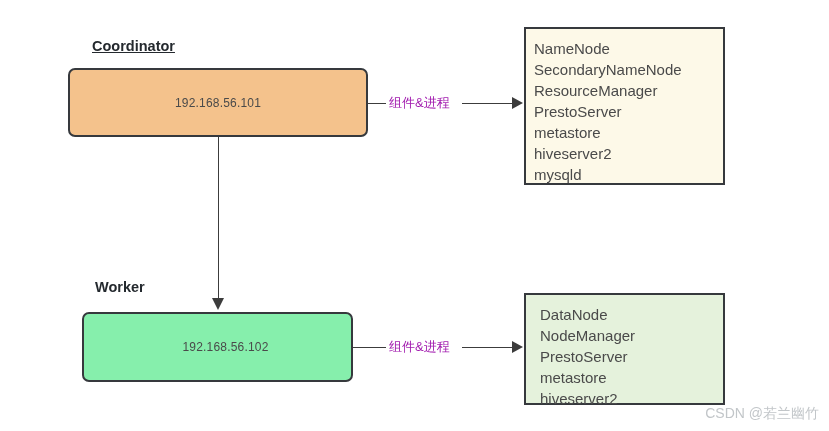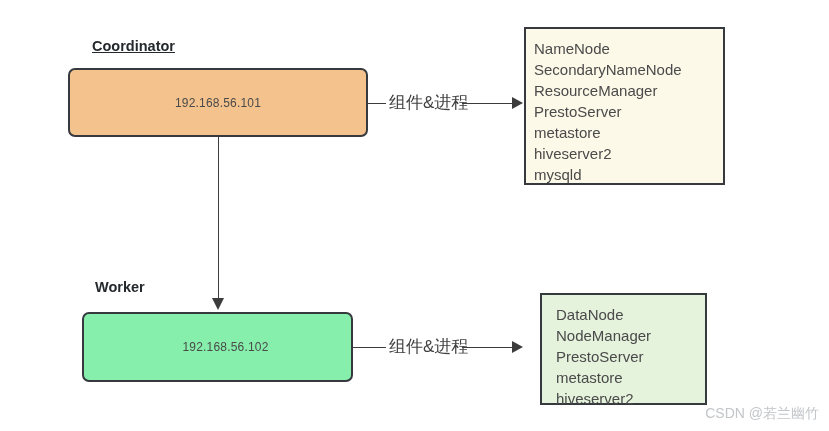--- a/index.html
+++ b/index.html
@@ -70,23 +70,23 @@
   }
   .listbox-top {
     left: 524px;
     top: 27px;
     width: 201px;
     height: 158px;
     background: #fdf9e8;
     padding-left: 8px;
   }
   .listbox-bottom {
-    left: 540px;
+    left: 524px;
     top: 293px;
-    width: 167px;
+    width: 201px;
     height: 112px;
     background: #e5f2dc;
   }
   .listbox .row { white-space: nowrap; }
 
   
   .hline {
     position: absolute;
     height: 0;
     border-top: 1.6px solid #3c3c3c;
@@ -123,22 +123,22 @@
   .hline-bot-b { left: 462px; top: 347px; width: 50px; }
   .arrow-bot   { left: 512px; top: 341px; }
 
   
   .vline-mid { left: 218px; top: 137px; height: 163px; }
   .arrow-mid { left: 212px; top: 298px; }
 
   
   .edge-label {
     position: absolute;
-    font-size: 17px;
-    color: #404040;
+    font-size: 13px;
+    color: #a21caf;
     background: #ffffff;
     padding: 0 3px;
     white-space: nowrap;
     line-height: 15px;
   }
   .edge-label-top { left: 386px; top: 95px; }
   .edge-label-bot { left: 386px; top: 339px; }
 
   
   .watermark {

